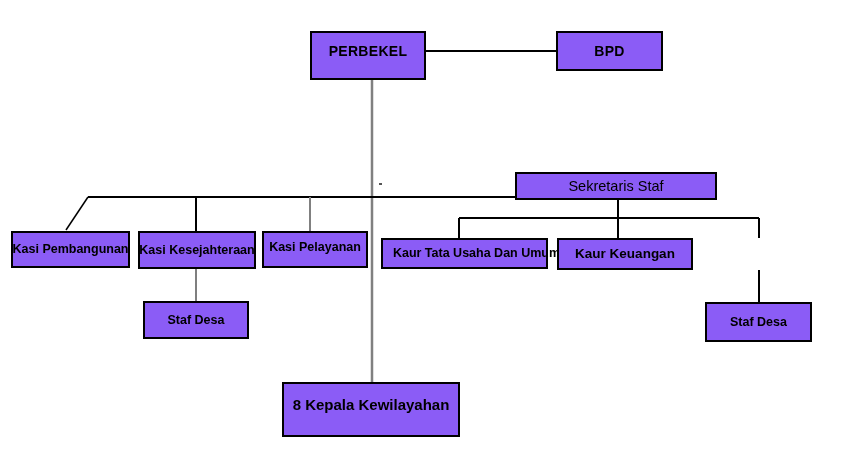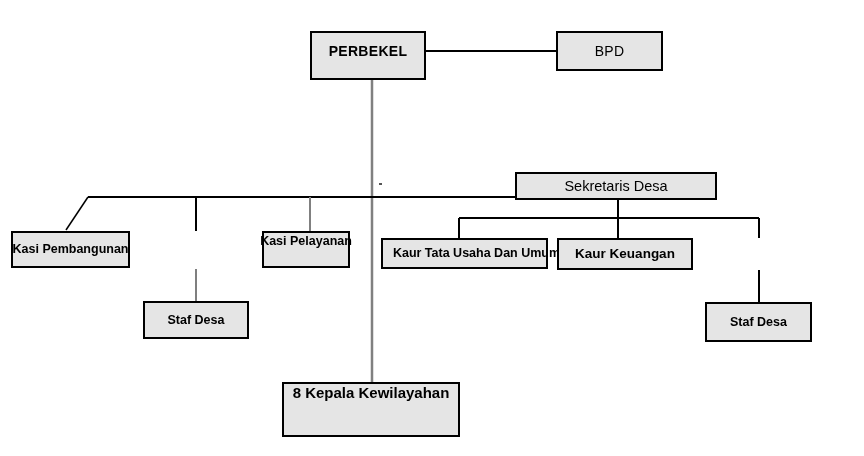--- a/index.html
+++ b/index.html
@@ -19,41 +19,41 @@
   .connectors {
     position: absolute;
     top: 0; left: 0;
     width: 864px;
     height: 456px;
   }
   .node {
     position: absolute;
     box-sizing: border-box;
     border: 2px solid #000000;
-    background: #e5e5e5;
+    background: #8b5cf6;
     display: flex;
     align-items: center;
     justify-content: center;
     text-align: center;
     line-height: 1.15;
     white-space: nowrap;
   }
   
   .n-perbekel        { left:310px; top:31px;  width:116px; height:49px; font-weight:700; font-size:14px; letter-spacing:0.3px; align-items:flex-start; padding-top:10px; }
-  .n-bpd             { left:556px; top:31px;  width:107px; height:40px; font-weight:400; font-size:14px; letter-spacing:0.3px; }
+  .n-bpd             { left:556px; top:31px;  width:107px; height:40px; font-weight:700; font-size:14px; letter-spacing:0.3px; }
   .n-sekretaris      { left:515px; top:172px; width:202px; height:28px; font-weight:400; font-size:14.5px; }
   .n-kasi-pembangunan{ left:11px;  top:231px; width:119px; height:37px; font-weight:600; font-size:12.5px; }
   .n-kasi-kesejahteraan{ left:138px; top:231px; width:118px; height:38px; font-weight:600; font-size:12.5px; }
-  .n-kasi-pelayanan  { left:262px; top:231px; width:88px;  height:37px; font-weight:600; font-size:12.5px; align-items:flex-start; padding-top:1px; }
+  .n-kasi-pelayanan  { left:262px; top:231px; width:106px;  height:37px; font-weight:600; font-size:12.5px; align-items:flex-start; padding-top:7px; }
   .n-kaur-tata       { left:381px; top:238px; width:167px; height:31px; font-weight:700; font-size:12.5px;padding-left:24px; }
   .n-kaur-keuangan   { left:557px; top:238px; width:136px; height:32px; font-weight:700; font-size:13.5px; }
   .n-kaur-perencanaan{ left:681px; top:238px; width:146px; height:32px; font-weight:700; font-size:13.5px; }
   .n-staf-left       { left:143px; top:301px; width:106px; height:38px; font-weight:600; font-size:12.5px; }
   .n-staf-right      { left:705px; top:302px; width:107px; height:40px; font-weight:600; font-size:12.5px; }
-  .n-kepala          { left:282px; top:382px; width:178px; height:55px; font-weight:700; font-size:15px; align-items:flex-start; }
+  .n-kepala          { left:282px; top:382px; width:178px; height:55px; font-weight:700; font-size:15px; align-items:flex-start; padding-top:12px; }
   .stray-dot {
     position: absolute;
     left: 379px; top: 183px;
     width: 3px; height: 2px;
     background: #555555;
   }
 </style>
 </head>
 <body>
 
@@ -89,27 +89,30 @@
 
   <div class="node n-perbekel">
     <span>PERBEKEL</span>
   </div>
 
   <div class="node n-bpd">
     <span>BPD</span>
   </div>
 
   <div class="node n-sekretaris">
-    <span>Sekretaris Desa</span>
+    <span>Sekretaris Staf</span>
   </div>
 
   <div class="node n-kasi-pembangunan">
     <span>Kasi Pembangunan</span>
   </div>
 
+  <div class="node n-kasi-kesejahteraan">
+    <span>Kasi Kesejahteraan</span>
+  </div>
 
   <div class="node n-kasi-pelayanan">
     <span>Kasi Pelayanan</span>
   </div>
 
   <div class="node n-kaur-tata">
     <span>Kaur Tata Usaha Dan Umum</span>
   </div>
 
   <div class="node n-kaur-keuangan">

